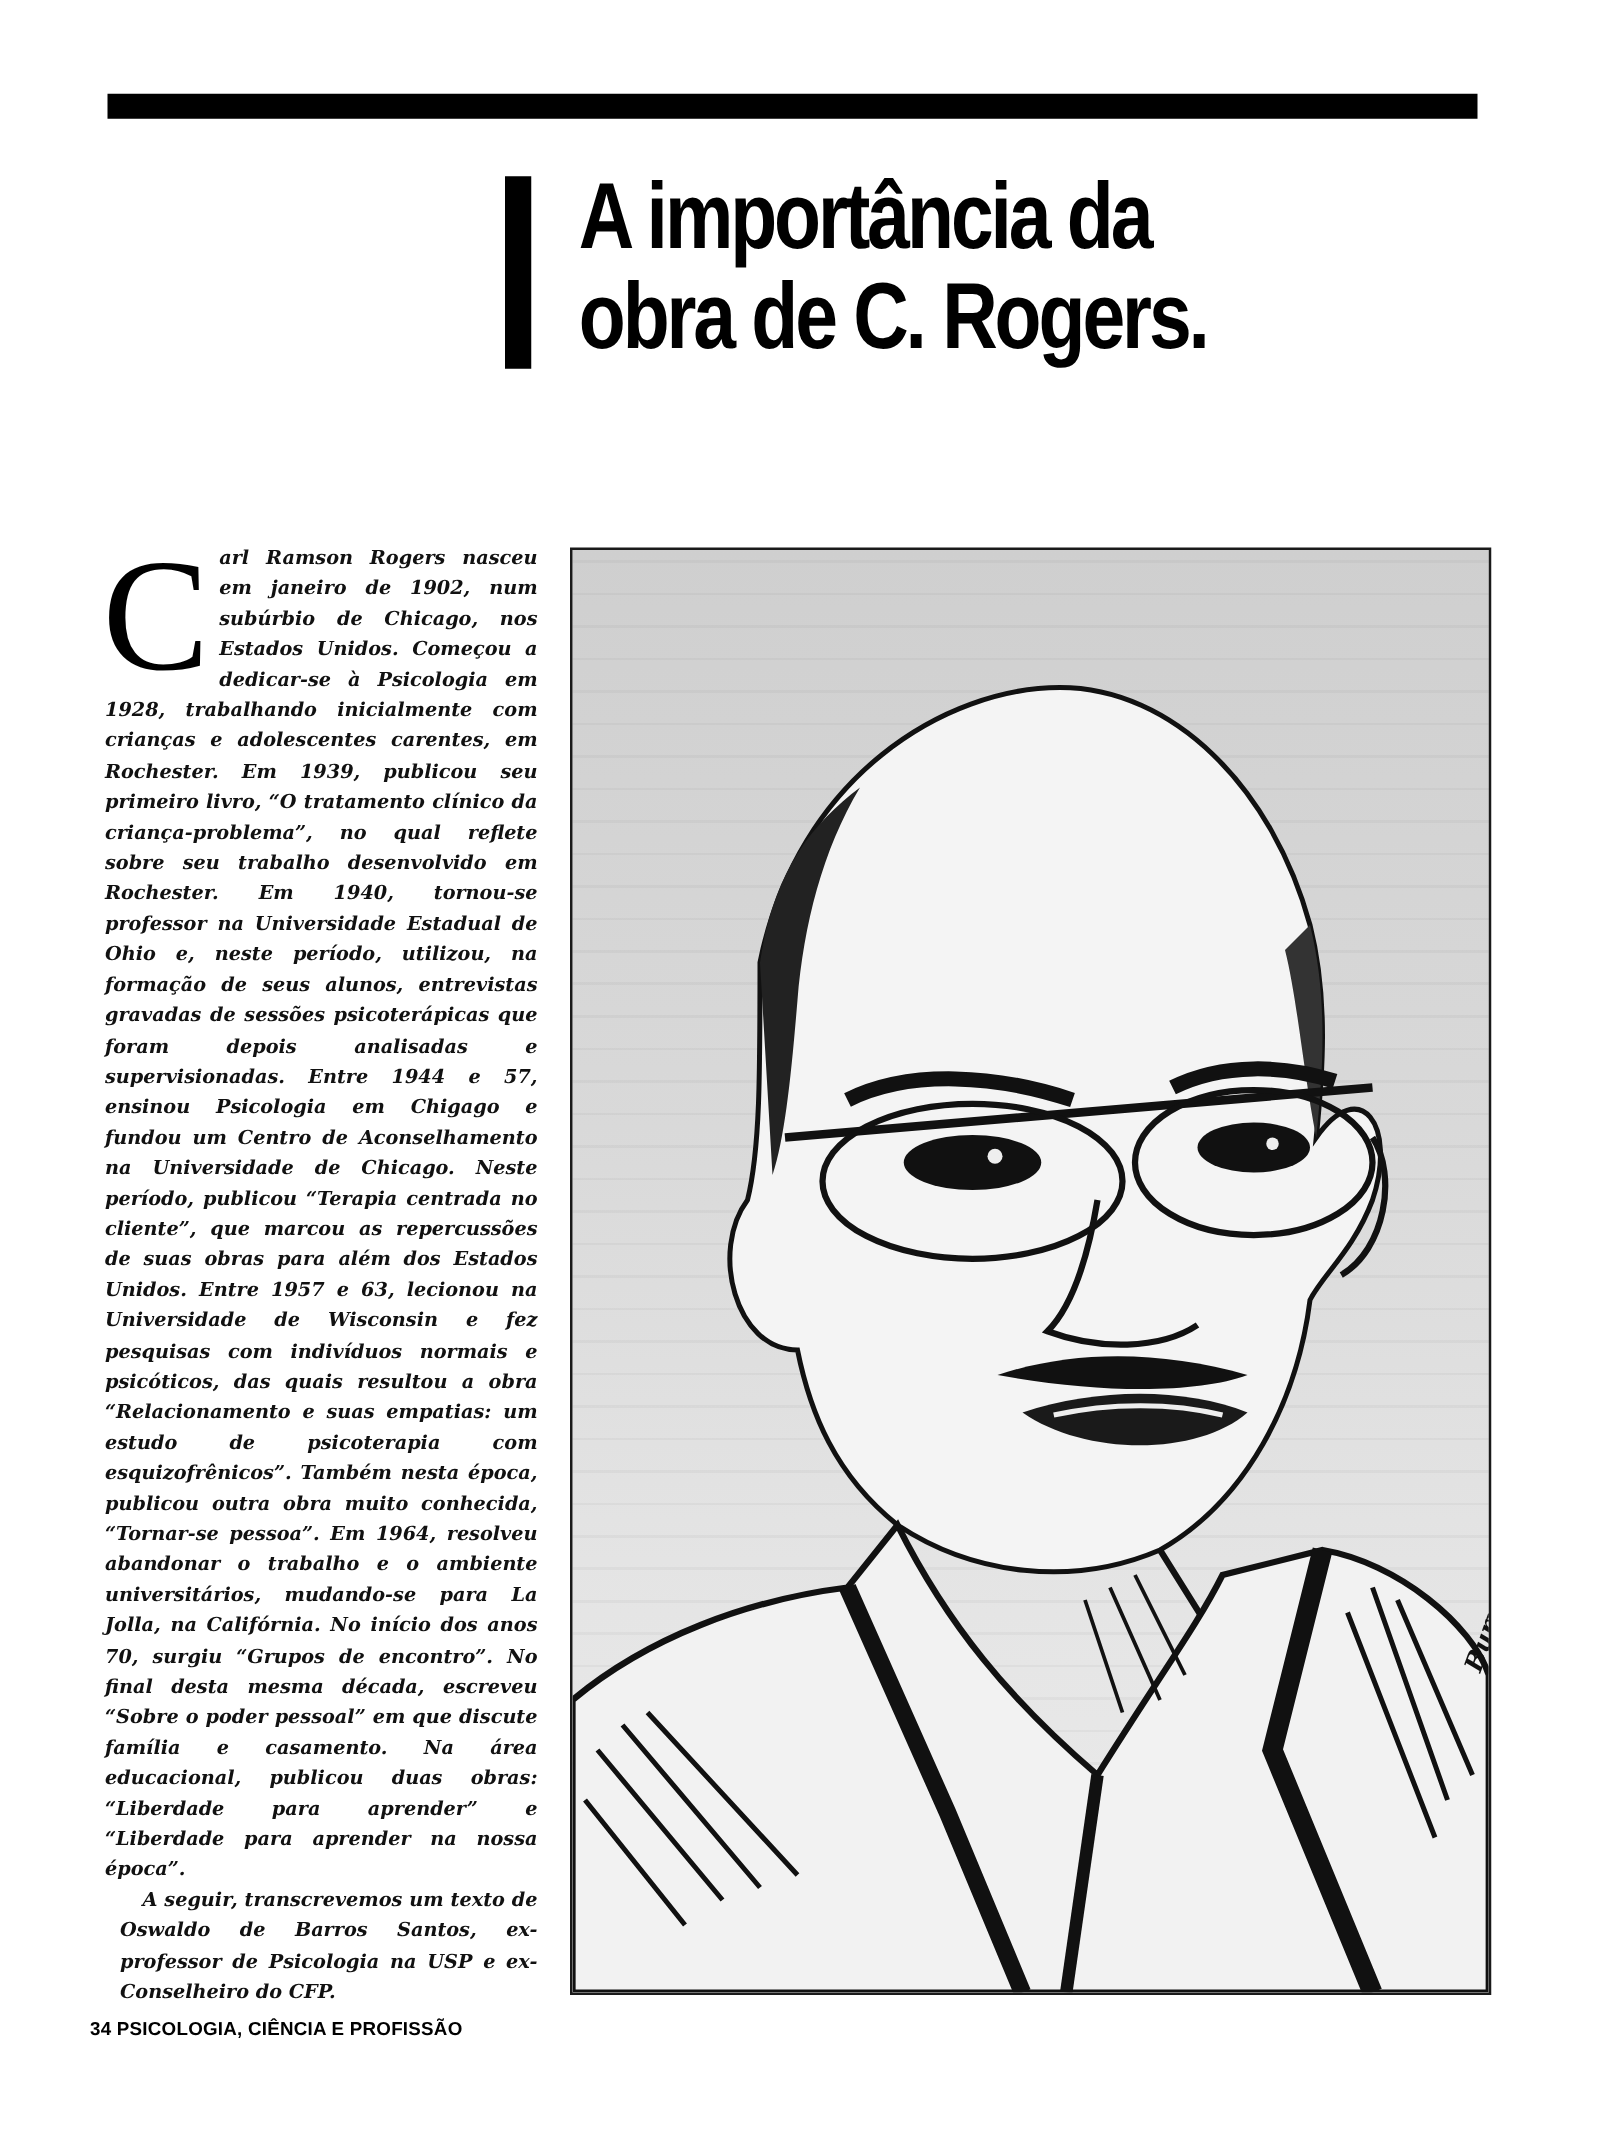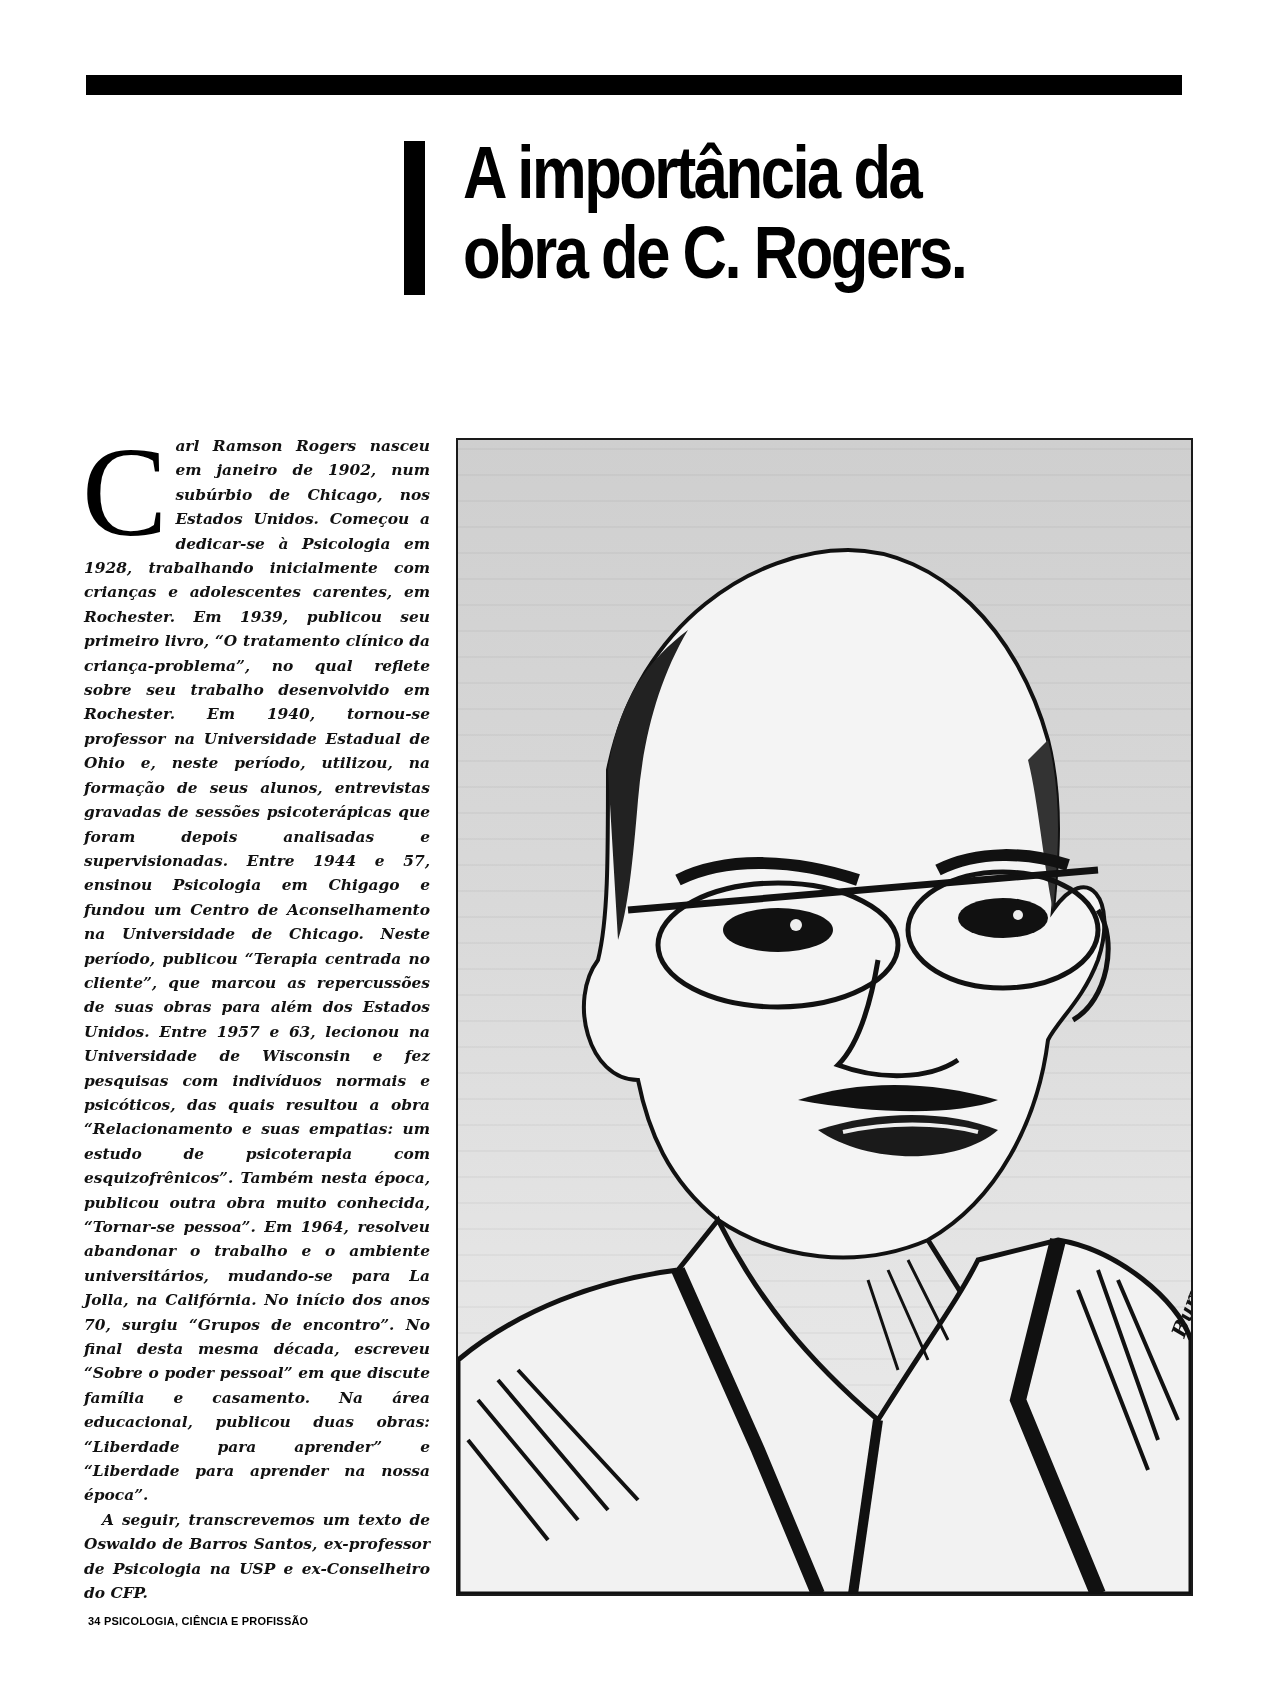--- a/index.html
+++ b/index.html
@@ -23,31 +23,31 @@
   }
   .title span { display: block; white-space: nowrap; }
 
   .intro {
     position: absolute; left: 84px; top: 434px; width: 346px;
     font-family: "DejaVu Serif", serif; font-style: italic; font-weight: bold;
     font-size: 15.4px; line-height: 24.4px; text-align: justify;
     color: #111;
   }
   .intro p { margin: 0; }
-  .intro p + p { text-indent: 18px; }
+  .intro p + p { text-indent: 18px; margin-left: 12px; }
   .drop-cap {
     float: left; font-family: "Liberation Serif", serif; font-style: normal;
     font-weight: normal; font-size: 128px; line-height: 96px;
     margin: 4px 8px 0 -2px; padding-top: 6px; color: #000;
   }
 
   .footer {
-    position: absolute; left: 88px; top: 1615px;
+    position: absolute; left: 72px; top: 1615px;
     font-family: "Liberation Sans", sans-serif; font-weight: bold;
-    font-size: 11px; letter-spacing: 0.2px; color: #000;
+    font-size: 15px; letter-spacing: 0.2px; color: #000;
   }
 
   .illustration {
     position: absolute; left: 456px; top: 438px; width: 733px; height: 1154px;
     border: 2px solid #1a1a1a;
     background:
       repeating-linear-gradient(0deg, rgba(0,0,0,0.035) 0px, rgba(0,0,0,0.035) 2px, transparent 2px, transparent 26px),
       linear-gradient(180deg, #cfcfcf 0%, #d9d9d9 40%, #e4e4e4 70%, #ececec 100%);
     overflow: hidden;
   }

